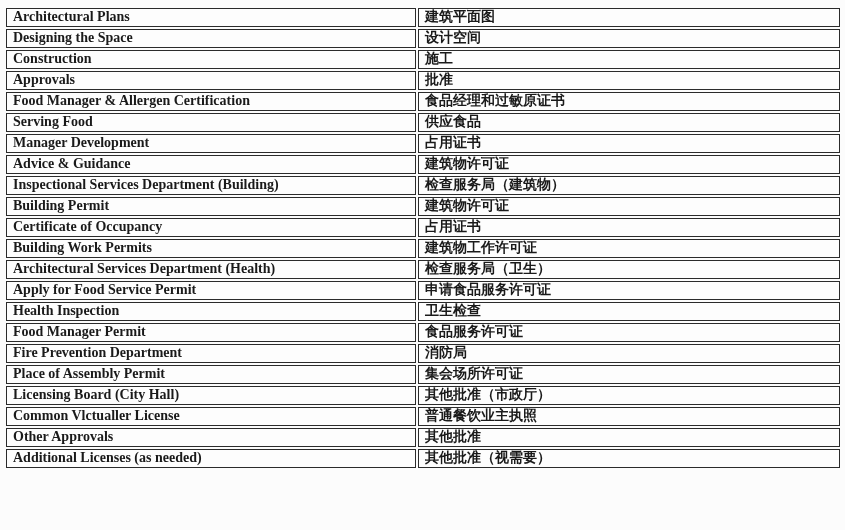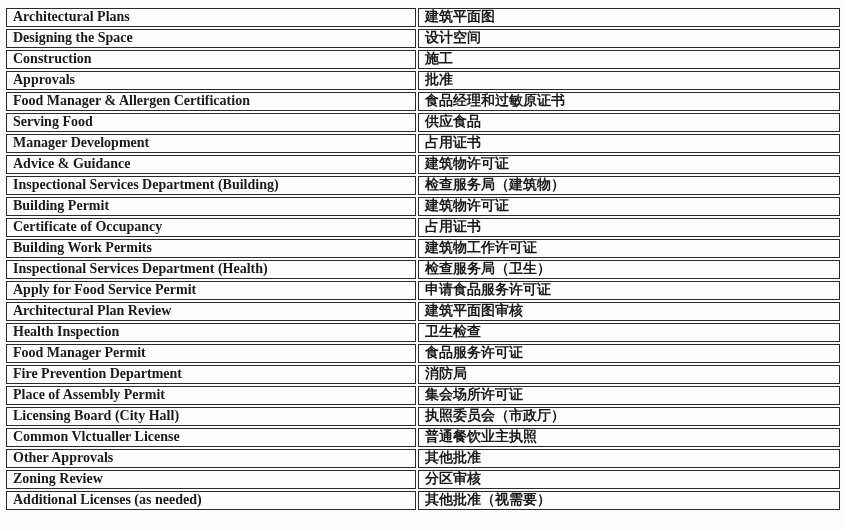--- a/index.html
+++ b/index.html
@@ -96,62 +96,54 @@
         </tr>
         <tr>
           <td class="col-en">Certificate of Occupancy</td>
           <td class="col-zh">占用证书</td>
         </tr>
         <tr>
           <td class="col-en">Building Work Permits</td>
           <td class="col-zh">建筑物工作许可证</td>
         </tr>
         <tr>
-          <td class="col-en">Inspectional Services Department (Health)</td>
+          <td class="col-en">Architectural Services Department (Health)</td>
           <td class="col-zh">检查服务局（卫生）</td>
         </tr>
         <tr>
           <td class="col-en">Apply for Food Service Permit</td>
           <td class="col-zh">申请食品服务许可证</td>
-        </tr>
-        <tr>
-          <td class="col-en">Architectural Plan Review</td>
-          <td class="col-zh">建筑平面图审核</td>
         </tr>
         <tr>
           <td class="col-en">Health Inspection</td>
           <td class="col-zh">卫生检查</td>
         </tr>
         <tr>
           <td class="col-en">Food Manager Permit</td>
           <td class="col-zh">食品服务许可证</td>
         </tr>
         <tr>
           <td class="col-en">Fire Prevention Department</td>
           <td class="col-zh">消防局</td>
         </tr>
         <tr>
           <td class="col-en">Place of Assembly Permit</td>
           <td class="col-zh">集会场所许可证</td>
         </tr>
         <tr>
           <td class="col-en">Licensing Board (City Hall)</td>
-          <td class="col-zh">执照委员会（市政厅）</td>
+          <td class="col-zh">其他批准（市政厅）</td>
         </tr>
         <tr>
           <td class="col-en">Common Vlctualler License</td>
           <td class="col-zh">普通餐饮业主执照</td>
         </tr>
         <tr>
           <td class="col-en">Other Approvals</td>
           <td class="col-zh">其他批准</td>
         </tr>
         <tr>
-          <td class="col-en">Zoning Review</td>
-          <td class="col-zh">分区审核</td>
-        </tr>
-        <tr>
           <td class="col-en">Additional Licenses (as needed)</td>
           <td class="col-zh">其他批准（视需要）</td>
         </tr>
       </tbody>
   </table>
 </div>
 
 </body></html>

